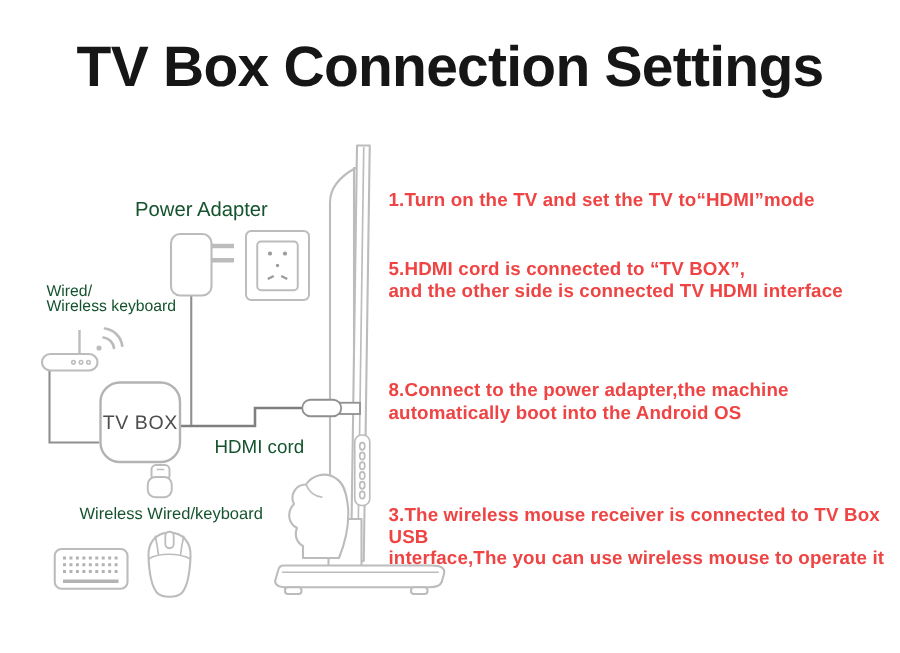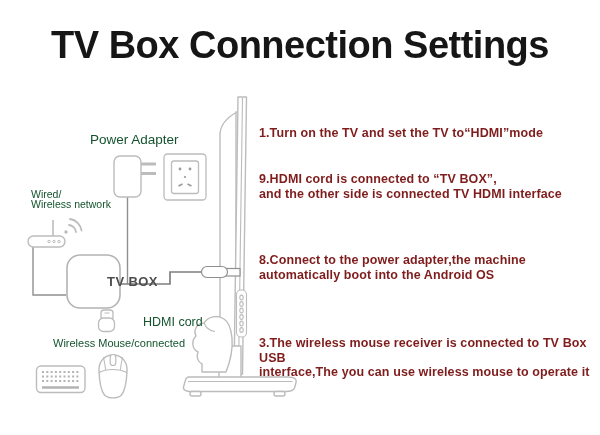--- a/index.html
+++ b/index.html
@@ -11,30 +11,30 @@
     position:absolute; top:24px; left:0; width:100%; margin:0;
     text-align:center; font-size:38px; font-weight:bold; color:#161616;
     letter-spacing:-0.5px; line-height:1.15;
   }
   .diagram-svg { position:absolute; top:0; left:0; }
   .lbl {
     position:absolute; color:#14532d; white-space:pre-line;
   }
   .lbl-power   { left:90px;  top:132px; font-size:13.5px; }
   .lbl-network { left:31px;  top:190px; font-size:10.5px; line-height:9.5px; }
-  .lbl-hdmi    { left:143px; top:291px; font-size:12.5px;margin-top:24px; }
+  .lbl-hdmi    { left:143px; top:291px; font-size:12.5px; }
   .lbl-wmk     { left:53px;  top:337px; font-size:11px; }
   .tvbox-label {
     position:absolute; left:67px; top:255px; width:53px; height:53px;
     display:flex; align-items:center; justify-content:center;
-    font-size:13px; font-weight:bold; color:#4d4d4d; letter-spacing:0.4px;margin-left:39px;
+    font-size:13px; font-weight:normal; color:#4d4d4d; letter-spacing:0.4px;
   }
   .instruction {
     position:absolute; left:259px; width:336px;
-    font-size:12.5px; font-weight:bold; color:#7f1d1d;
+    font-size:12.5px; font-weight:bold; color:#ef4444;
     line-height:14.5px; white-space:pre-line; letter-spacing:0.1px;
   }
   .inst-1 { top:126px; }
   .inst-2 { top:172px; }
   .inst-3 { top:253px; }
   .inst-4 { top:336px; }
 </style>
 </head>
 <body>
 
@@ -161,28 +161,28 @@
       <path d="M 113,355 C 104,355 98.5,362 99,371 C 99.3,379 100.5,390 104.5,395 C 108,398.8 118,398.8 121.5,395 C 125.5,390 126.7,379 127,371 C 127.5,362 122,355 113,355 Z"></path>
       <path d="M 99.2,372.5 C 106,368.5 119,368.5 126.8,372.5" fill="none" stroke-width="1.1"></path>
       <path d="M 103.5,357.5 C 104.5,362 105.2,366 105.6,369.5" fill="none" stroke-width="1.1"></path>
       <path d="M 122.5,357.5 C 121.5,362 120.8,366 120.4,369.5" fill="none" stroke-width="1.1"></path>
       <rect x="110.2" y="354.5" width="5.6" height="11" rx="2.8" stroke-width="1.2"></rect>
     </g>
   </svg>
 
   <div class="lbl lbl-power">Power Adapter</div>
   <div class="lbl lbl-network">Wired/
-Wireless network</div>
+Wireless keyboard</div>
   <div class="tvbox-label">TV BOX</div>
   <div class="lbl lbl-hdmi">HDMI cord</div>
-  <div class="lbl lbl-wmk">Wireless Mouse/connected</div>
+  <div class="lbl lbl-wmk">Wireless Wired/keyboard</div>
 
   <div>
     <div class="instruction inst-1">1.Turn on the TV and set the TV to“HDMI”mode</div>
-    <div class="instruction inst-2">9.HDMI cord is connected to “TV BOX”,
+    <div class="instruction inst-2">5.HDMI cord is connected to “TV BOX”,
 and the other side is connected TV HDMI interface</div>
     <div class="instruction inst-3">8.Connect to the power adapter,the machine
 automatically boot into the Android OS</div>
     <div class="instruction inst-4">3.The wireless mouse receiver is connected to TV Box USB
 interface,The you can use wireless mouse to operate it</div>
   </div>
 
 </div>
 
 </body></html>

